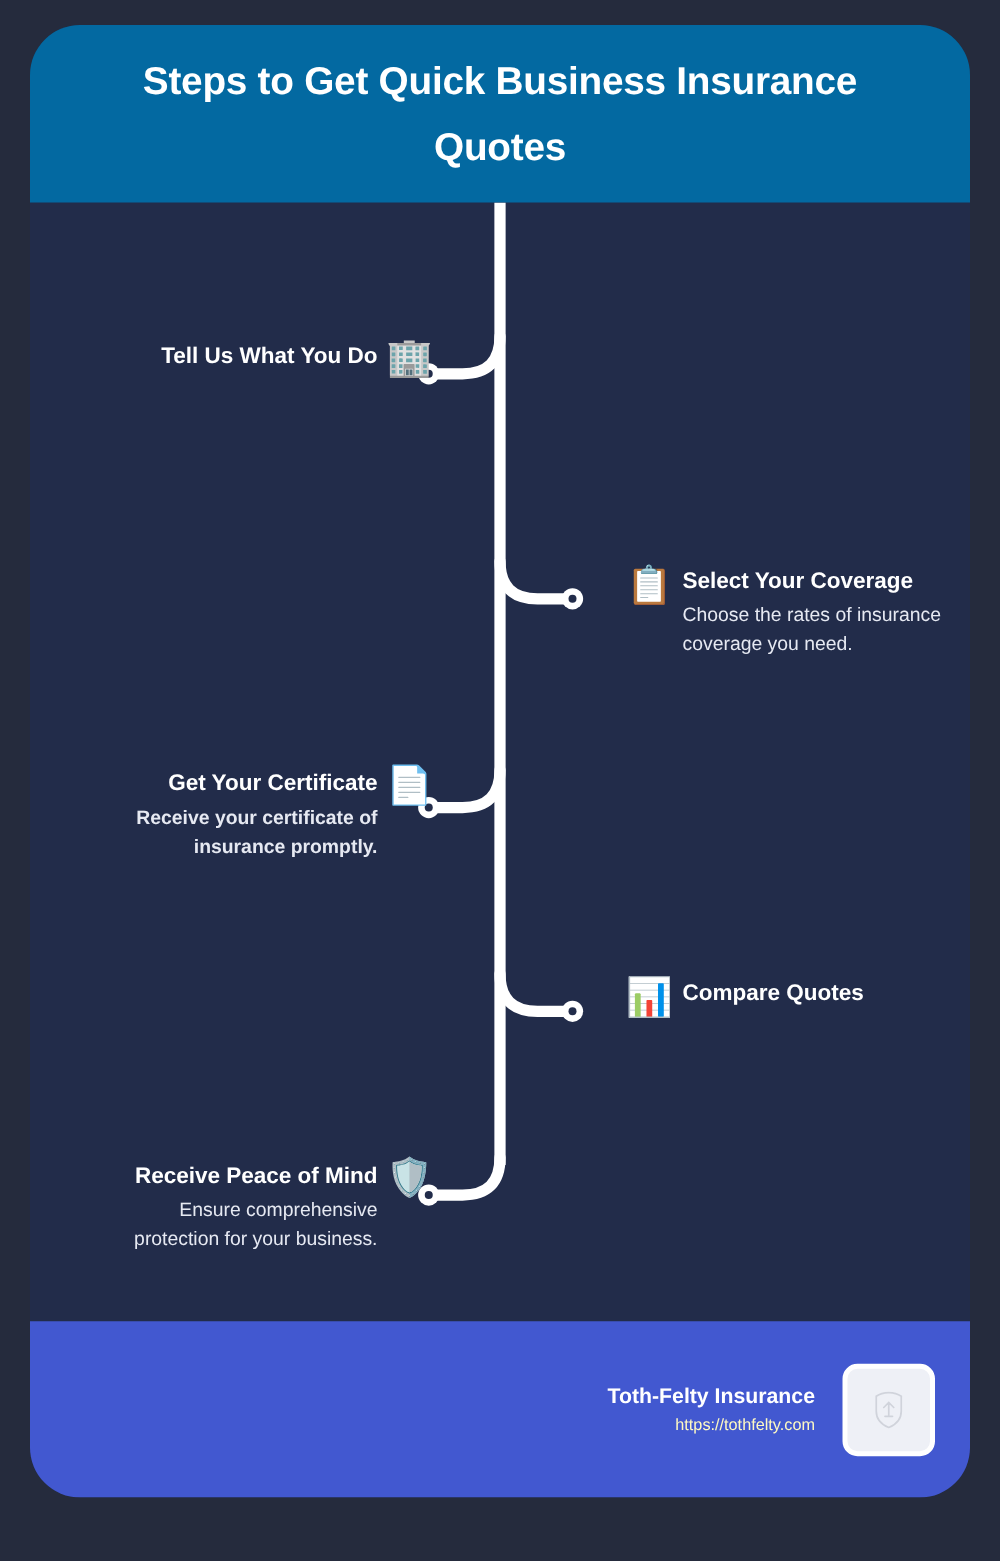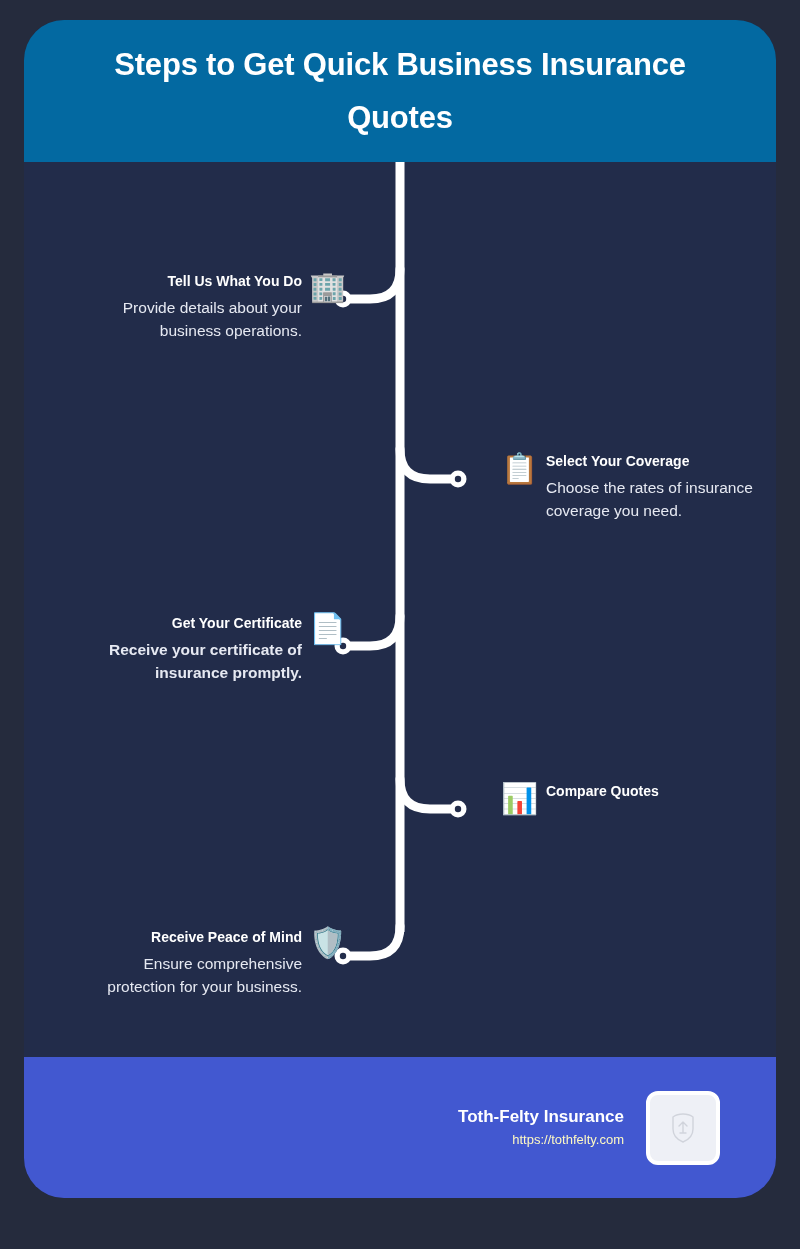--- a/index.html
+++ b/index.html
@@ -51,21 +51,21 @@
   }
   .step-left  { flex-direction:row;  text-align:right; }
   .step-right { flex-direction:row;  text-align:left;  }
   .step-left .step-text  { align-items:flex-end; }
   .step-right .step-text { align-items:flex-start;justify-content:space-between; }
   .step-text {
     display:flex; flex-direction:column;
   }
   .step-title {
     color:#ffffff;
-    font-size:14px;
+    font-size:18px;
     font-weight:bold;
     line-height:1.25;
     white-space:nowrap;
   }
   .step-desc {
     color:#e6e9f2;
     font-size:15.5px;
     line-height:1.5;
     margin-top:5px;
   }
@@ -91,21 +91,21 @@
   #step-5 .step-desc { width:220px; }
   #step-2 .step-desc { width:232px; }
   #step-4 .step-desc { width:238px; }
 
   
   .footer {
     position:absolute; left:0; top:1037px;
     width:752px; height:141px;
     background:#4258d0;
     display:flex; align-items:center; justify-content:flex-end;
-    padding-right:56px;
+    padding-right:28px;
     gap:22px;
   }
   .footer-text { text-align:right; }
   .footer-name {
     color:#ffffff; font-size:17px; font-weight:bold; line-height:1.5;
   }
   .footer-url {
     color:#fef9c3; font-size:13px; line-height:1.6;
   }
   .footer-logo {
@@ -151,21 +151,20 @@
       <circle cx="434" cy="647" r="8.5" fill="#ffffff"></circle>
       <circle cx="434" cy="647" r="3.2" fill="#222c4a"></circle>
       <circle cx="319" cy="794" r="8.5" fill="#ffffff"></circle>
       <circle cx="319" cy="794" r="3.2" fill="#222c4a"></circle>
     </svg>
 
     <div class="step step-left" id="step-1">
       <div class="step-icon">🏢</div>
       <div class="step-text">
         <div class="step-title">Tell Us What You Do</div>
-        <div class="step-desc">Provide details about your business operations.</div>
       </div>
     </div>
 
     <div class="step step-right" id="step-2">
       <div class="step-icon">📋</div>
       <div class="step-text">
         <div class="step-title">Select Your Coverage</div>
         <div class="step-desc">Choose the rates of insurance coverage you need.</div>
       </div>
     </div>

